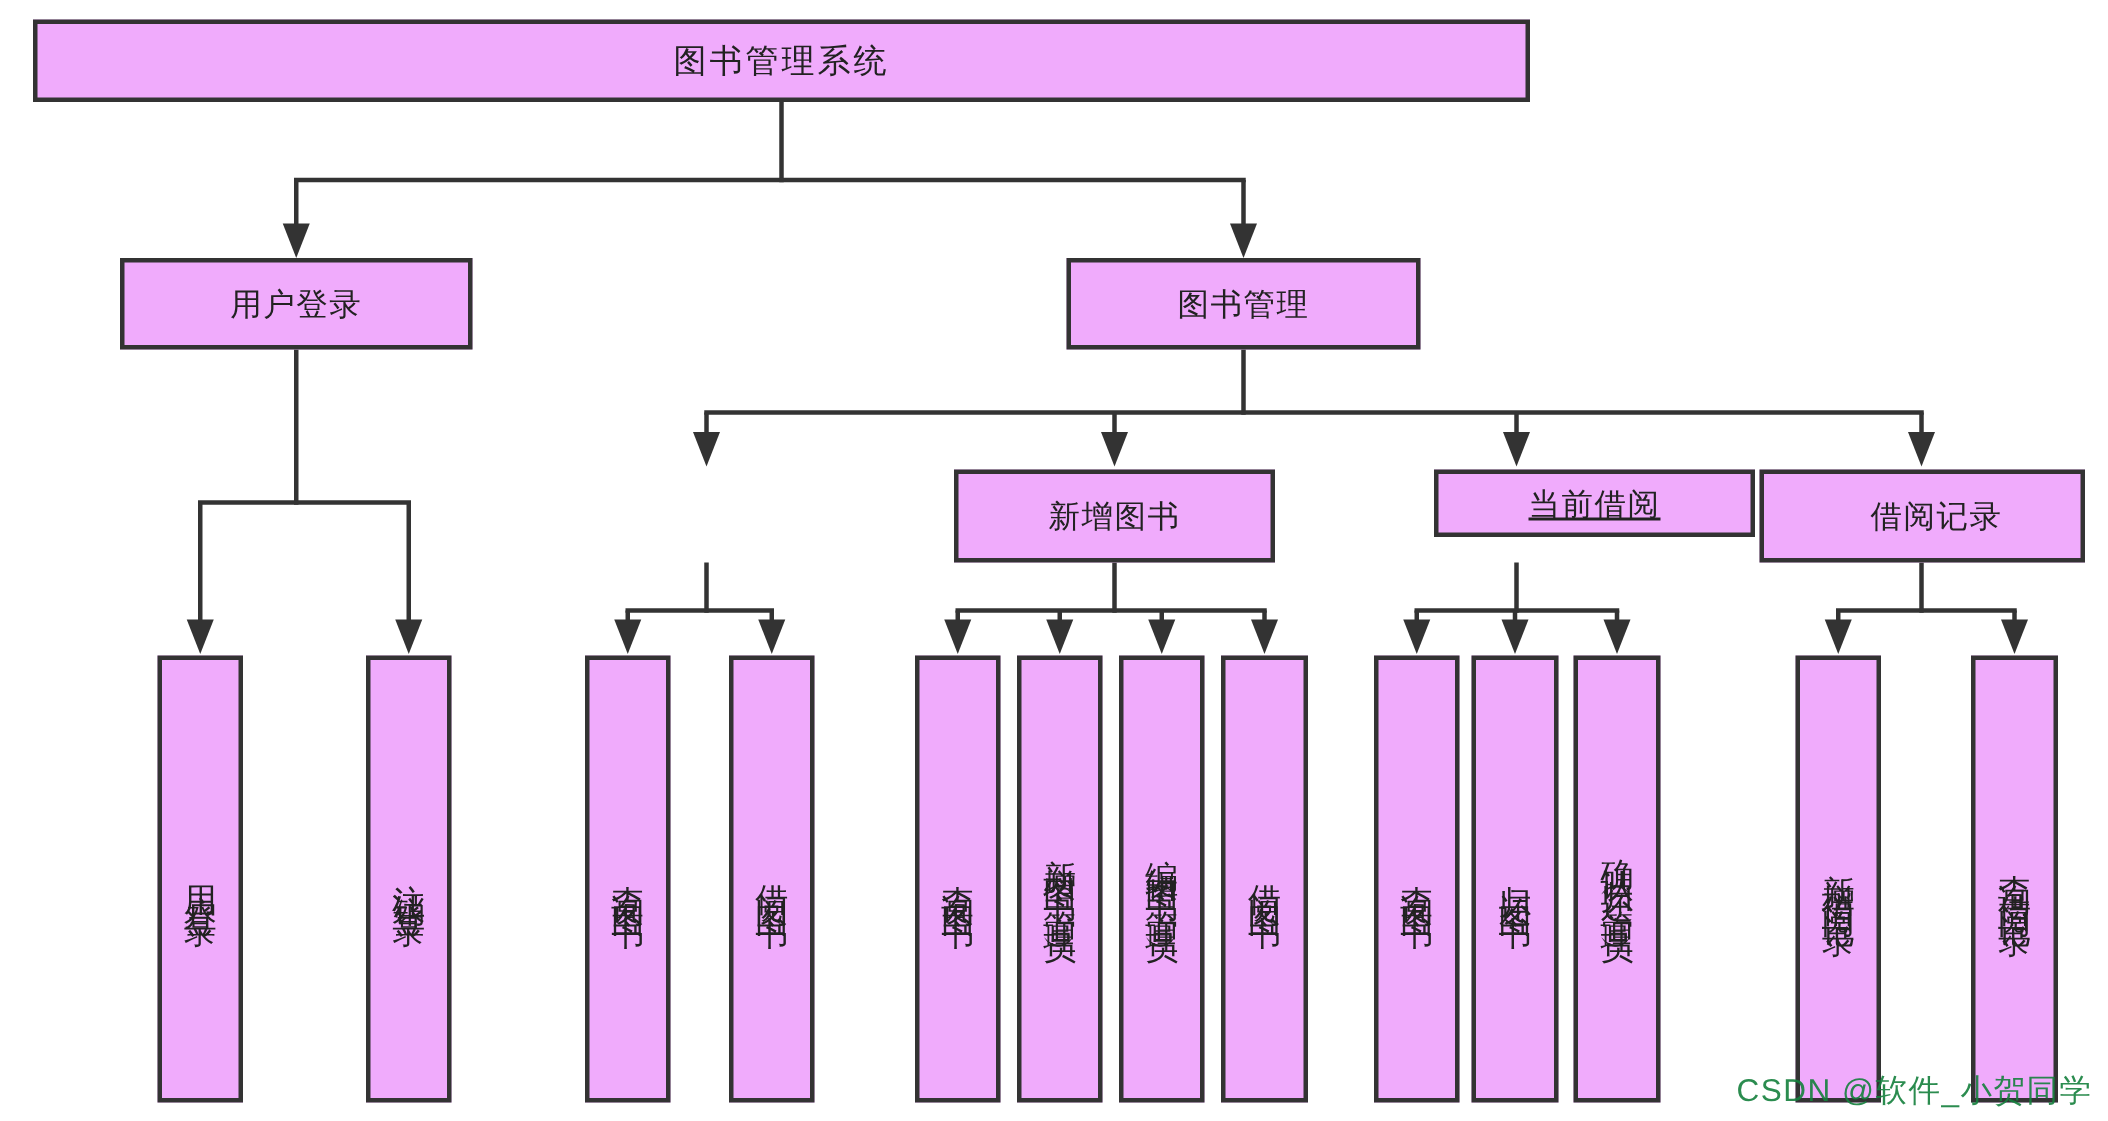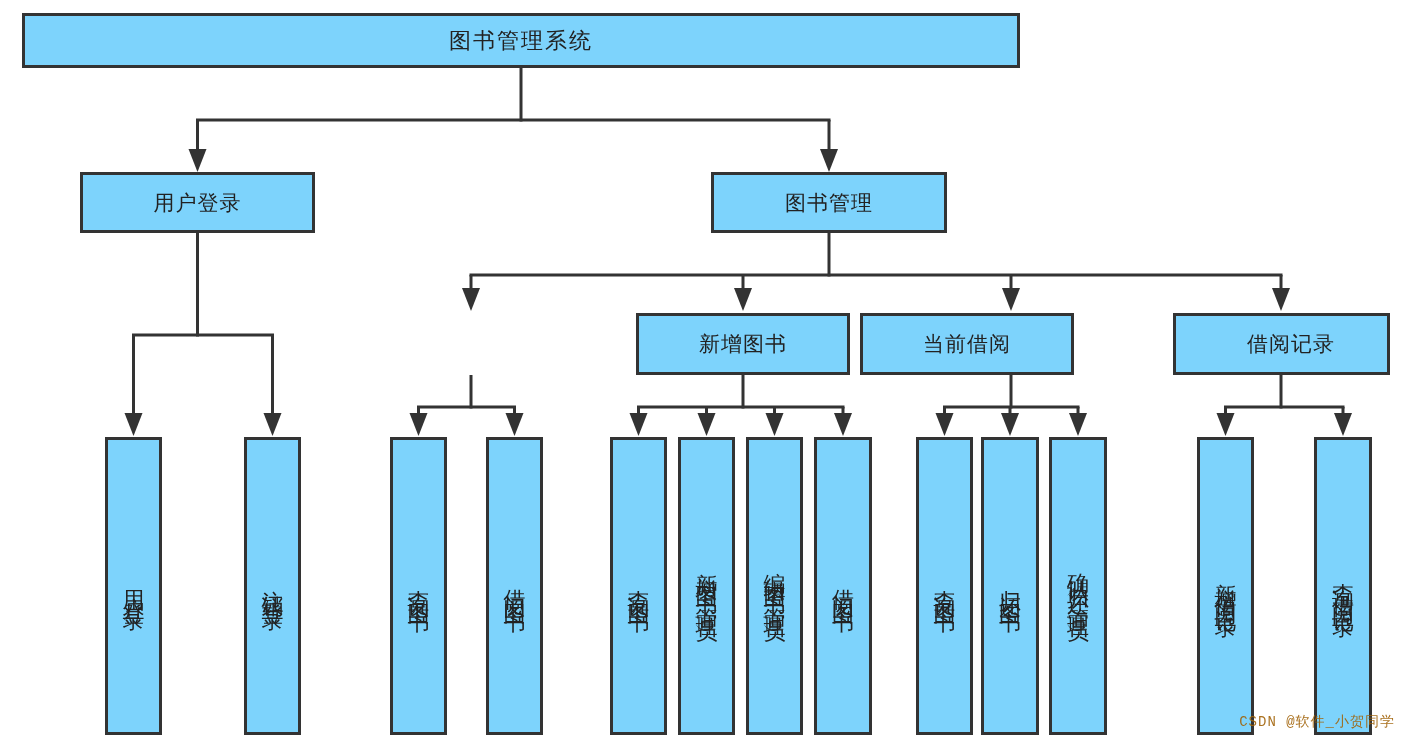--- a/index.html
+++ b/index.html
@@ -18,21 +18,21 @@
   #connectors {
     position: absolute;
     left: 0;
     top: 0;
     z-index: 1;
   }
   .node {
     position: absolute;
     box-sizing: border-box;
     border: 3px solid #333333;
-    background: #7dd3fc;
+    background: #f0abfc;
     color: #222222;
     display: flex;
     align-items: center;
     justify-content: center;
     z-index: 2;
     text-align: center;
   }
   .hnode {
     font-size: 21px;
     letter-spacing: 1px;
@@ -51,26 +51,25 @@
     text-orientation: mixed;
     font-size: 22px;
     letter-spacing: 7px;
     line-height: 1;
     white-space: nowrap;
   }
   .watermark {
     position: absolute;
     top: 713px;
     right: 10px;
-    font-size: 14px;
-    color: #a16207;
+    font-size: 21px;
+    color: #15803d;
     opacity: 0.9;
     z-index: 3;
     letter-spacing: 1px;
-    font-family: Liberation Mono, monospace;
   }
 </style>
 </head>
 <body>
 
 <div id="canvas">
 
   <svg id="connectors" width="1405" height="747" aria-hidden="true">
     <g stroke="#333333" stroke-width="3" fill="none">
 
@@ -142,21 +141,21 @@
       <polygon points="1334,413 1352,413 1343,436"></polygon>
     </g>
   </svg>
 
   <div class="node root-node" style="left:22px; top:13px; width:998px; height:55px;">图书管理系统</div>
 
   <div class="node hnode" style="left:80px; top:172px; width:235px; height:61px;">用户登录</div>
   <div class="node hnode" style="left:711px; top:172px; width:236px; height:61px;">图书管理</div>
 
   <div class="node hnode" style="left:636px; top:313px; width:214px; height:62px;">新增图书</div>
-  <div class="node hnode" style="left:860px; top:313px; width:214px; height:62px;">当前借阅</div>
+  <div class="node hnode" style="left:956px; top:313px; width:214px; height:45px;text-decoration:underline;">当前借阅</div>
   <div class="node hnode" style="left:1173px; top:313px; width:217px; height:62px;padding-left:19px;">借阅记录</div>
 
   <div class="node vnode" style="left:105px;">
     <span class="vtext">用户登录</span>
   </div>
   <div class="node vnode" style="left:244px;">
     <span class="vtext">注销登录</span>
   </div>
 
   <div class="node vnode" style="left:390px;">

